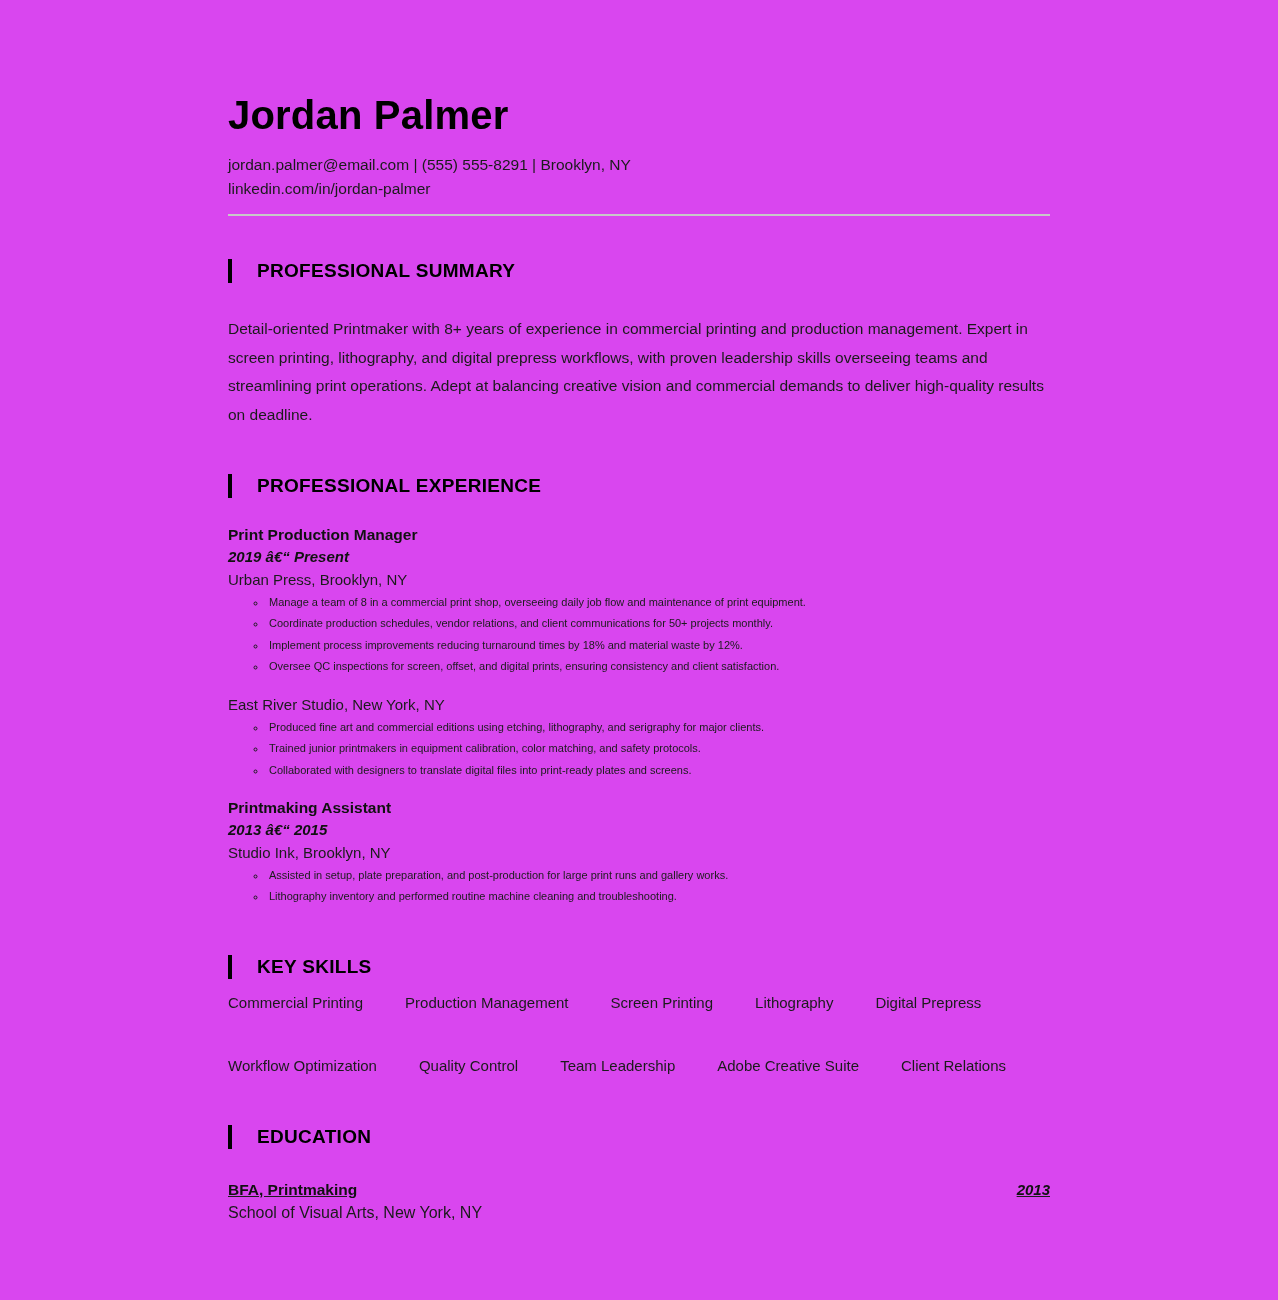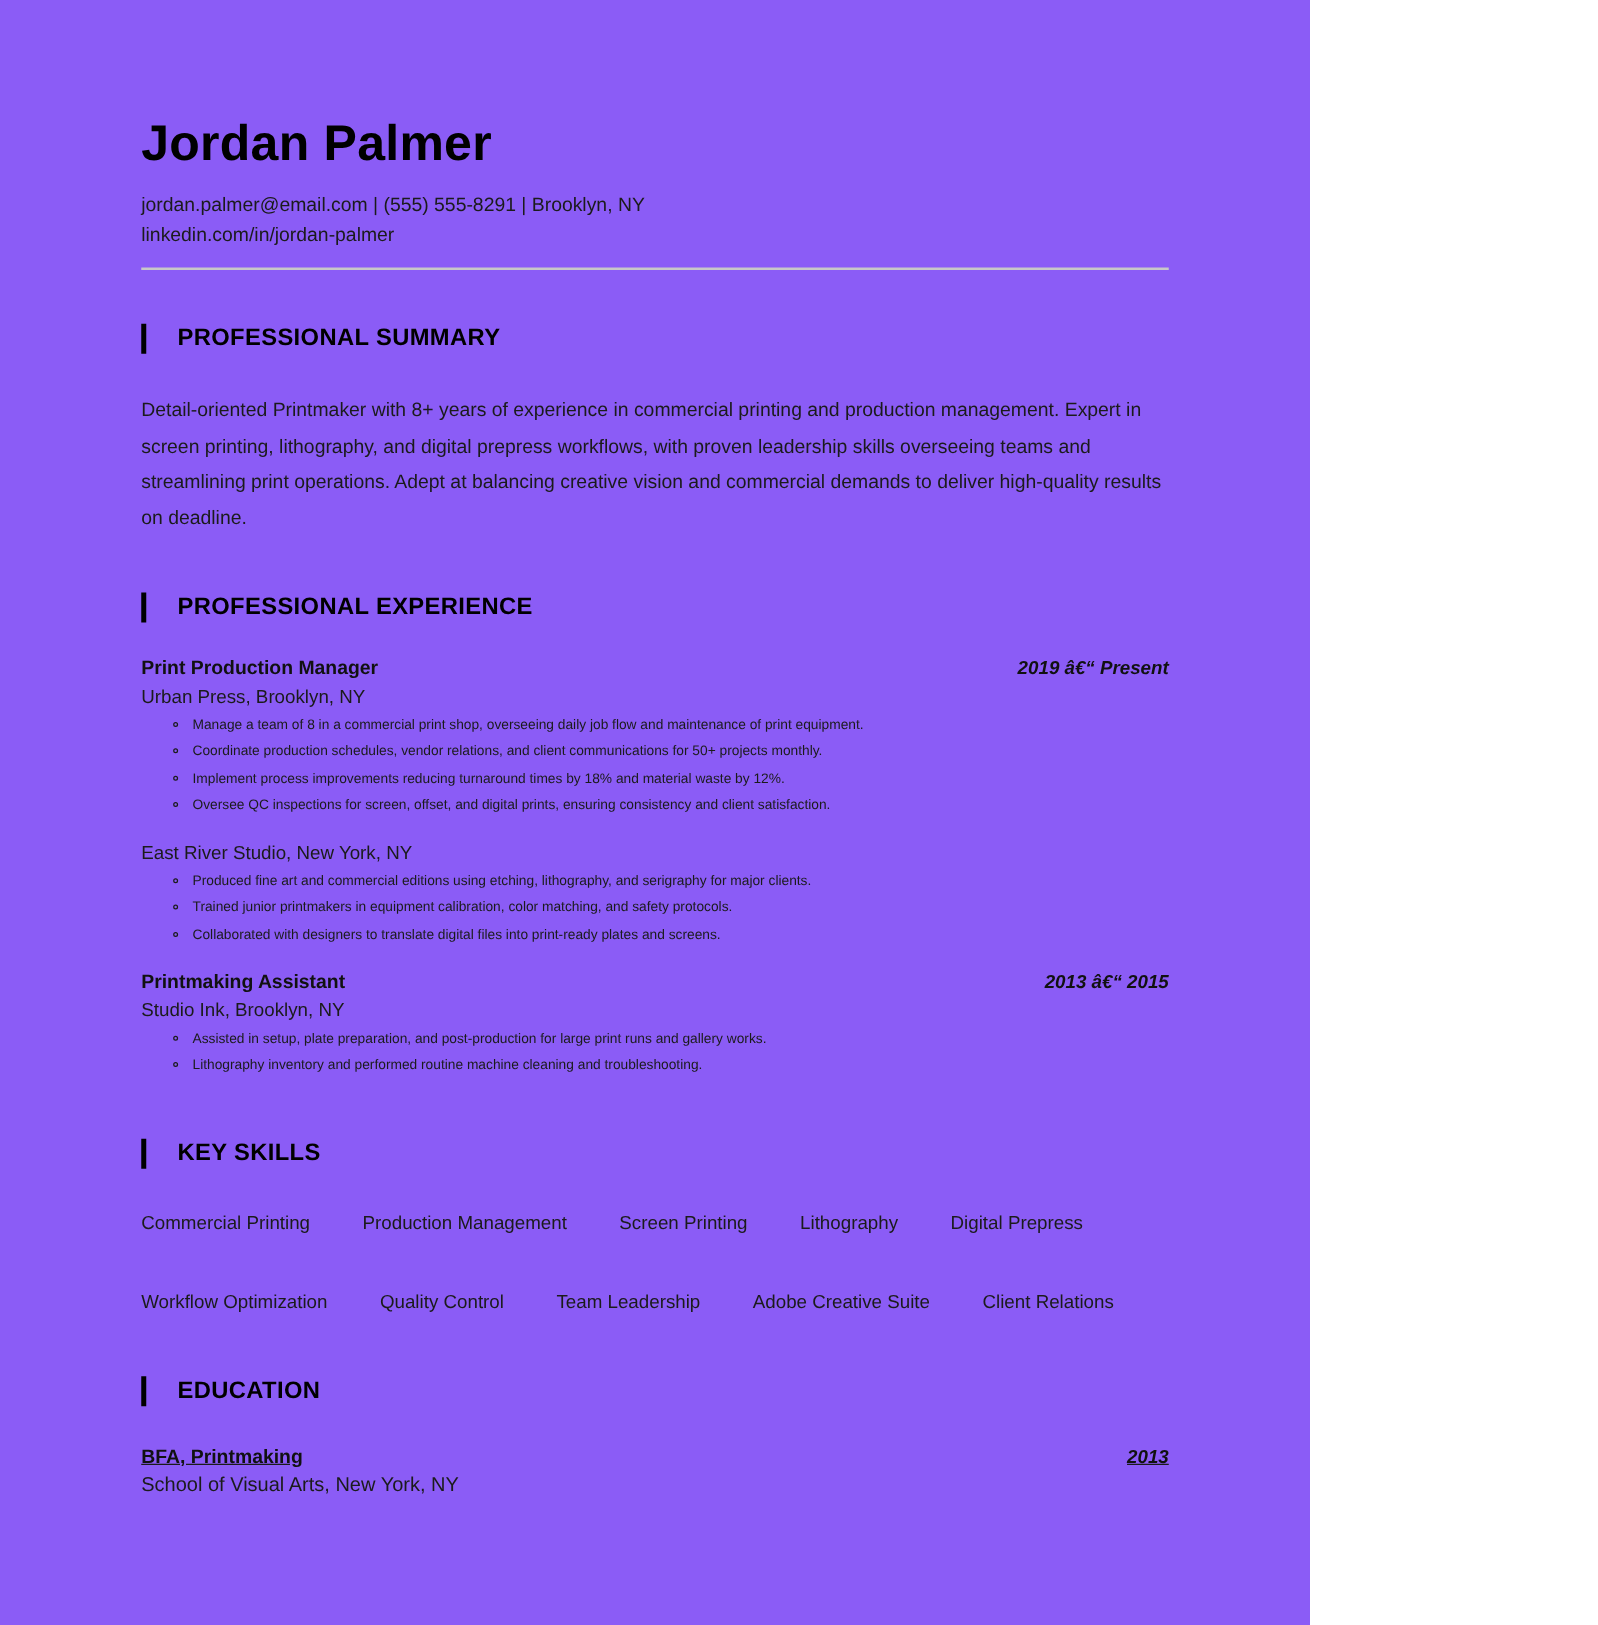--- a/index.html
+++ b/index.html
@@ -4,23 +4,23 @@
 <style>
   * { box-sizing: border-box; }
   html, body {
     margin: 0;
     padding: 0;
     background: #ffffff;
     font-family: "Liberation Sans", "DejaVu Sans", sans-serif;
     color: #1b1b1b;
   }
   .canvas {
-    width: 1048px;
+    width: 1278px;
     height: 1300px;
-    background: #8b5cf6;
+    background: #d946ef;
     overflow: hidden;
   }
   .page {
     width: 822px;
     margin: 0 auto;
     padding-top: 92px;
   }
   
   .name {
     font-size: 40px;
@@ -74,20 +74,21 @@
     color: #1b1b1b;
   }
   
   .job { margin-top: 13px; }
   .job + .job { margin-top: 16px; }
   .job-title-row {
     display: flex;
     justify-content: space-between;
     align-items: baseline;
     line-height: 22px;
+    flex-direction: column;
   }
   .job-title {
     font-size: 15.5px;
     font-weight: 700;
     color: #111111;
   }
   .job-dates {
     font-size: 15px;
     font-weight: 700;
     font-style: italic;
@@ -109,21 +110,20 @@
     line-height: 21.3px;
     color: #1b1b1b;
     padding-left: 2px;
   }
   
   .skills-list {
     display: flex;
     flex-wrap: wrap;
     column-gap: 30px;
     row-gap: 14px;
-    margin-top: 20px;
     gap: 42px;
   }
   .skill-item {
     font-size: 15px;
     line-height: 21px;
     color: #1b1b1b;
     white-space: nowrap;
   }
   
   .edu-entry { margin-top: 17px; }

